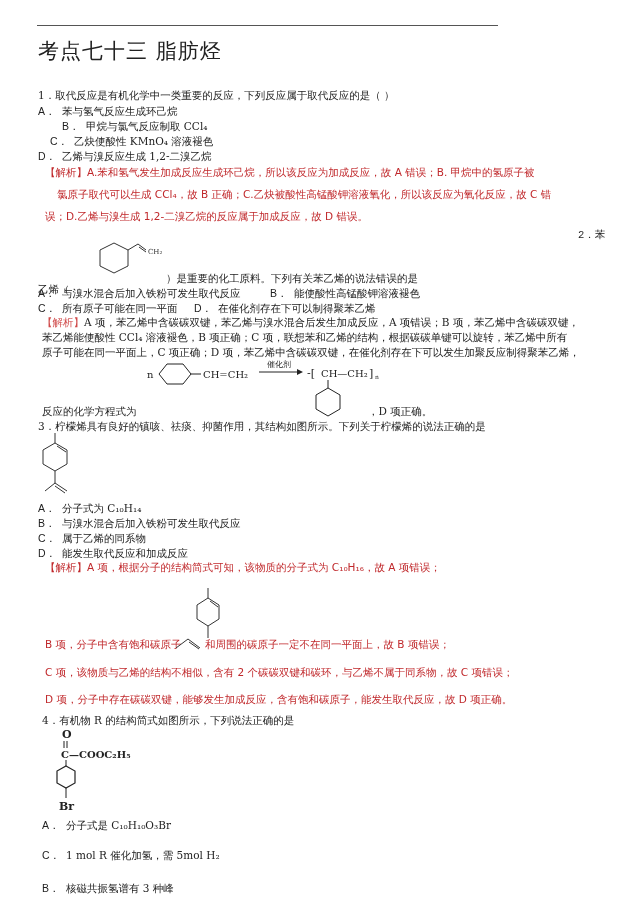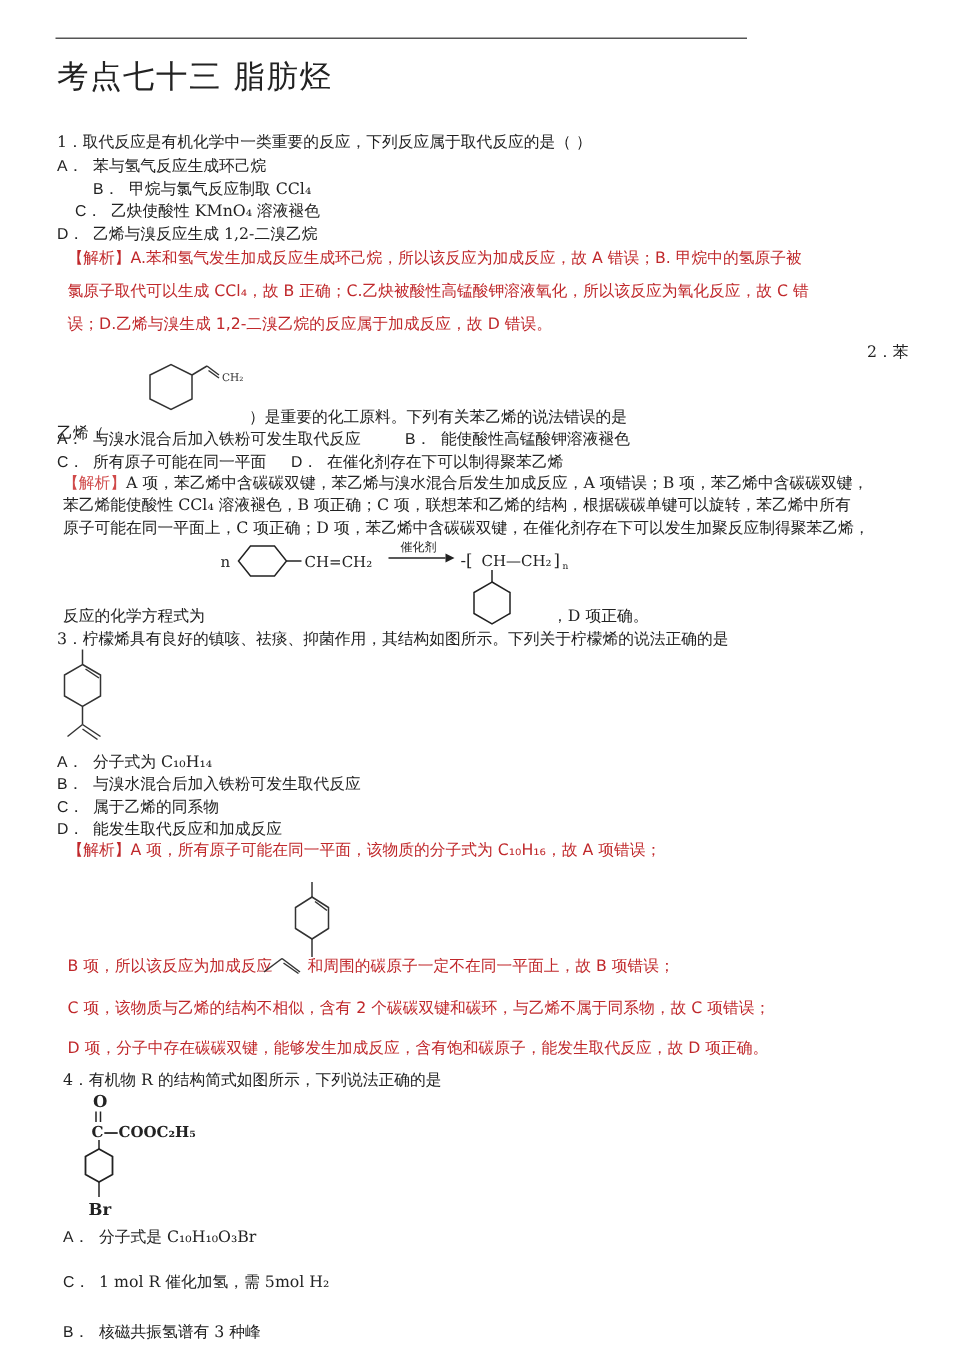--- a/index.html
+++ b/index.html
@@ -22,24 +22,24 @@
 
 <div class="abs rule"></div>
 <div class="abs title">考点七十三  脂肪烃</div>
 
 <div class="abs q" style="left:38px;top:88px;">1．取代反应是有机化学中一类重要的反应，下列反应属于取代反应的是（        ）</div>
 <div class="abs opt" style="left:38px;top:104px;"><span class="lbl">A．</span><span>苯与氢气反应生成环己烷</span></div>
 <div class="abs opt" style="left:38px;top:119px;padding-left:24px;"><span class="lbl">B．</span><span>甲烷与氯气反应制取 CCl₄</span></div>
 <div class="abs opt" style="left:38px;top:134px;margin-left:12px;"><span class="lbl">C．</span><span>乙炔使酸性 KMnO₄ 溶液褪色</span></div>
 <div class="abs opt" style="left:38px;top:149px;"><span class="lbl">D．</span><span>乙烯与溴反应生成 1,2-二溴乙烷</span></div>
 <div class="abs red" style="left:45px;top:161px;">【解析】A.苯和氢气发生加成反应生成环己烷，所以该反应为加成反应，故 A 错误；B. 甲烷中的氢原子被</div>
-<div class="abs red" style="left:45px;top:183px;">氯原子取代可以生成 CCl₄，故 B 正确；C.乙炔被酸性高锰酸钾溶液氧化，所以该反应为氧化反应，故 C 错</div>
+<div class="abs red" style="left:57px;top:183px;">氯原子取代可以生成 CCl₄，故 B 正确；C.乙炔被酸性高锰酸钾溶液氧化，所以该反应为氧化反应，故 C 错</div>
 <div class="abs red" style="left:45px;top:205px;">误；D.乙烯与溴生成 1,2-二溴乙烷的反应属于加成反应，故 D 错误。</div>
 
-<div class="abs q" style="left:578px;top:228px;">2．苯</div>
+<div class="abs q" style="left:578px;top:228px;font-family:Liberation Mono, monospace;">2．苯</div>
 <svg class="abs" style="left:88px;top:242px;" width="80" height="40">
   <polygon points="12,8 26,1 40,8 40,24 26,31 12,24" fill="none" stroke="#333" stroke-width="1"></polygon>
   <line x1="40" y1="8" x2="50" y2="2" stroke="#333" stroke-width="1"></line>
   <line x1="50" y1="2" x2="58" y2="8" stroke="#333" stroke-width="1"></line>
   <line x1="51" y1="5" x2="58" y2="10" stroke="#333" stroke-width="1"></line>
   <text x="60" y="12" font-size="7" fill="#333">CH₂</text>
 </svg>
 <div class="abs q" style="left:38px;top:271px;margin-top:11px;">乙烯（</div>
 <div class="abs q" style="left:166px;top:271px;">）是重要的化工原料。下列有关苯乙烯的说法错误的是</div>
 <div class="abs opt" style="left:38px;top:286px;"><span class="lbl">A．</span><span>与溴水混合后加入铁粉可发生取代反应</span></div>
@@ -75,28 +75,28 @@
   <line x1="15" y1="13" x2="24" y2="19" stroke="#333" stroke-width="1"></line>
   <line x1="13" y1="38" x2="13" y2="50" stroke="#333" stroke-width="1"></line>
   <line x1="13" y1="50" x2="3" y2="58" stroke="#333" stroke-width="1"></line>
   <line x1="13" y1="50" x2="25" y2="58" stroke="#333" stroke-width="1"></line>
   <line x1="13" y1="53" x2="23" y2="60" stroke="#333" stroke-width="1"></line>
 </svg>
 <div class="abs opt" style="left:38px;top:501px;"><span class="lbl">A．</span><span>分子式为 C₁₀H₁₄</span></div>
 <div class="abs opt" style="left:38px;top:516px;"><span class="lbl">B．</span><span>与溴水混合后加入铁粉可发生取代反应</span></div>
 <div class="abs opt" style="left:38px;top:531px;"><span class="lbl">C．</span><span>属于乙烯的同系物</span></div>
 <div class="abs opt" style="left:38px;top:546px;"><span class="lbl">D．</span><span>能发生取代反应和加成反应</span></div>
-<div class="abs red" style="left:45px;top:556px;">【解析】A 项，所有原子可能在同一平面，该物质的分子式为 C₁₀H₁₆，故 A 项错误；</div>
+<div class="abs red" style="left:45px;top:556px;">【解析】A 项，根据分子的结构简式可知，该物质的分子式为 C₁₀H₁₆，故 A 项错误；</div>
 <svg class="abs" style="left:194px;top:588px;" width="40" height="66">
   <line x1="14" y1="0" x2="14" y2="10" stroke="#333" stroke-width="1"></line>
   <polygon points="14,10 25,17 25,31 14,38 3,31 3,17" fill="none" stroke="#333" stroke-width="1"></polygon>
   <line x1="16" y1="13" x2="24" y2="19" stroke="#333" stroke-width="1"></line>
   <line x1="14" y1="38" x2="14" y2="50" stroke="#333" stroke-width="1"></line>
 </svg>
-<div class="abs red" style="left:45px;top:633px;">B 项，所以该反应为加成反应</div>
+<div class="abs red" style="left:45px;top:633px;">B 项，分子中含有饱和碳原子</div>
 <svg class="abs" style="left:174px;top:636px;" width="30" height="14">
   <line x1="2" y1="12" x2="14" y2="3" stroke="#333" stroke-width="1"></line>
   <line x1="14" y1="3" x2="26" y2="12" stroke="#333" stroke-width="1"></line>
   <line x1="15" y1="6" x2="25" y2="13" stroke="#333" stroke-width="1"></line>
 </svg>
 <div class="abs red" style="left:205px;top:633px;">和周围的碳原子一定不在同一平面上，故 B 项错误；</div>
 <div class="abs red" style="left:45px;top:661px;">C 项，该物质与乙烯的结构不相似，含有 2 个碳碳双键和碳环，与乙烯不属于同系物，故 C 项错误；</div>
 <div class="abs red" style="left:45px;top:688px;">D 项，分子中存在碳碳双键，能够发生加成反应，含有饱和碳原子，能发生取代反应，故 D 项正确。</div>
 
 <div class="abs q" style="left:42px;top:713px;">4．有机物 R 的结构简式如图所示，下列说法正确的是</div>

